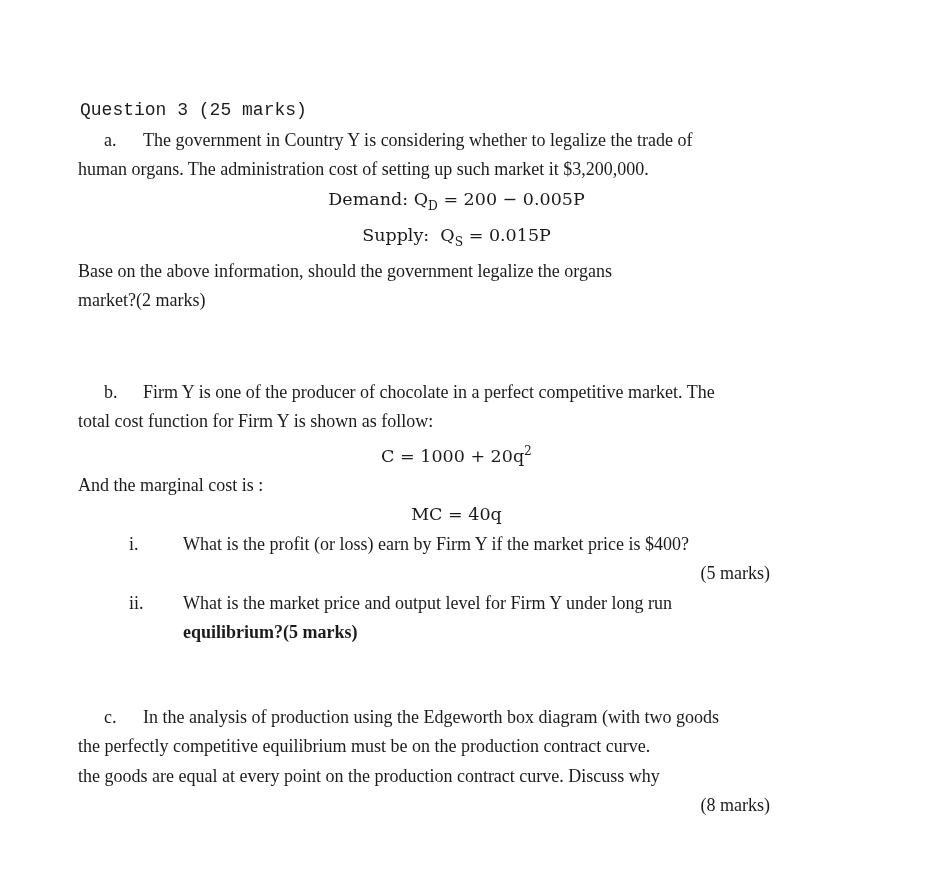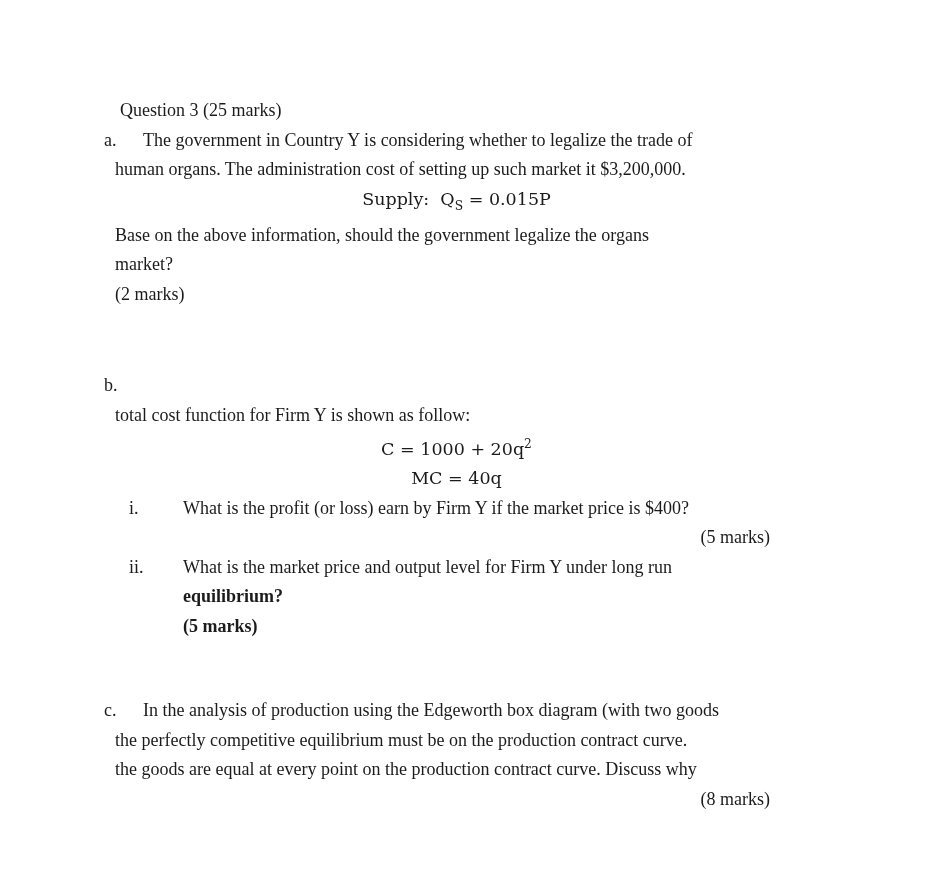--- a/index.html
+++ b/index.html
@@ -17,34 +17,35 @@
     color: #1b1b1b;
     padding-top: 96px;
     box-sizing: border-box;
     overflow: hidden;
   }
   .line {
     line-height: 29.5px;
     white-space: nowrap;
   }
   .title {
-    margin-left: 120px;
+    margin-left: 80px;
+    font-family: Liberation Mono, monospace;
   }
   
   .part-first {
     display: flex;
     margin-left: 104px;
   }
   .part-label {
     width: 39px;
     flex: 0 0 39px;
   }
   
   .body-line {
-    margin-left: 115px;
+    margin-left: 78px;
     width: 627px;
   }
   
   .eq {
     margin-left: 143px;
     width: 627px;
     text-align: center;
     font-family: "DejaVu Serif", serif;
     font-size: 17.5px;
     white-space: pre;
@@ -52,21 +53,20 @@
   .eq sub {
     font-size: 70%;
   }
   .eq sup {
     font-size: 70%;
   }
   
   .marks-row {
     display: flex;
     justify-content: flex-start;
-    flex-direction: column;
   }
   
   .marks-only {
     margin-left: 143px;
     width: 627px;
     text-align: right;
   }
   
   .sub-first {
     display: flex;
@@ -90,34 +90,37 @@
 <div class="page">
 
   <div class="line title">Question 3 (25 marks)</div>
 
   <div>
     <div class="line part-first">
       <span class="part-label">a.</span>
       <span>The government in Country Y is considering whether to legalize the trade of</span>
     </div>
     <div class="line body-line">human organs. The administration cost of setting up such market it $3,200,000.</div>
+    <div class="line eq"><span>Demand: Q</span><sub>D</sub><span> = 200 − 0.005P</span></div>
     <div class="line eq"><span>Supply:  Q</span><sub>S</sub><span> = 0.015P</span></div>
     <div class="line body-line">Base on the above information, should the government legalize the organs</div>
     <div class="line body-line marks-row">
       <span>market?</span>
       <span>(2 marks)</span>
     </div>
   </div>
 
   <div class="gap-b">
     <div class="line part-first">
       <span class="part-label">b.</span>
+      <span>Firm Y is one of the producer of chocolate in a perfect competitive market. The</span>
     </div>
     <div class="line body-line">total cost function for Firm Y is shown as follow:</div>
     <div class="line eq"><span>C = 1000 + 20q</span><sup>2</sup></div>
+    <div class="line body-line">And the marginal cost is :</div>
     <div class="line eq">MC = 40q</div>
     <div class="line sub-first">
       <span class="sub-label">i.</span>
       <span>What is the profit (or loss) earn by Firm Y if the market price is $400?</span>
     </div>
     <div class="line marks-only">(5 marks)</div>
     <div class="line sub-first">
       <span class="sub-label">ii.</span>
       <span>What is the market price and output level for Firm Y under long run</span>
     </div>

